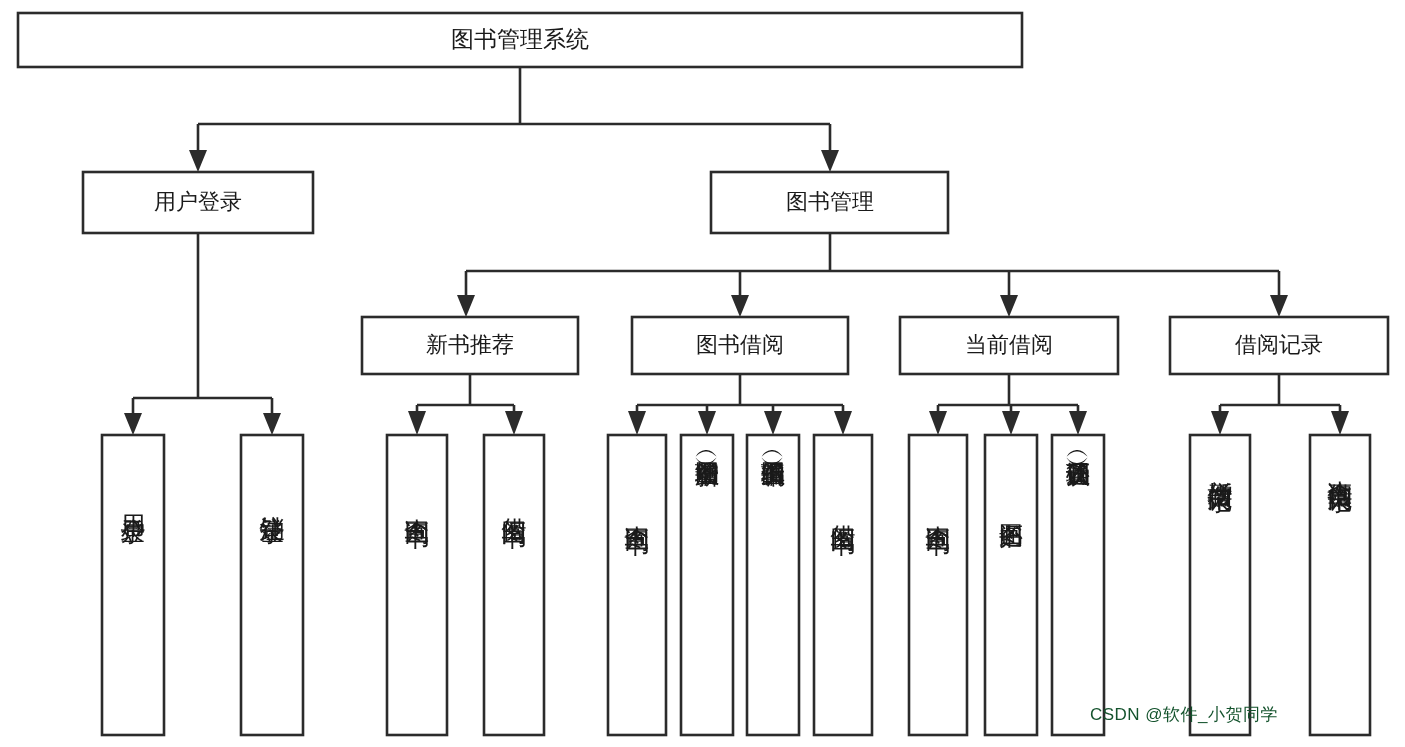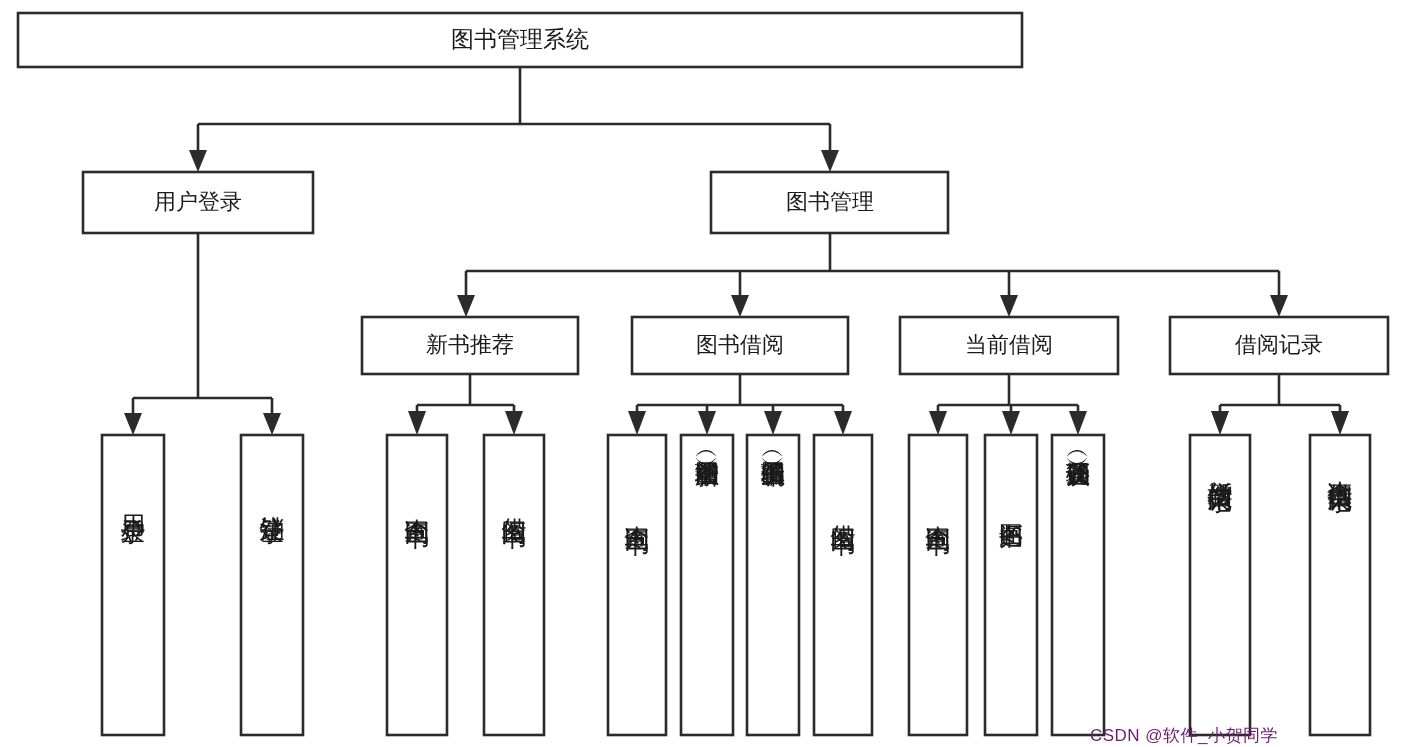--- a/index.html
+++ b/index.html
@@ -69,24 +69,24 @@
     color: #1a1a1a;
     white-space: nowrap;
   }
   .leaf-label.tight {
     letter-spacing: 0px;
     font-size: 24px;
   }
   .watermark {
     position: absolute;
     right: 8px;
-    bottom: 0;
+    bottom: 21px;
     font-family: "Liberation Sans", "DejaVu Sans", sans-serif;
     font-size: 17px;
-    color: #701a75;
+    color: #14532d;
     letter-spacing: 0.5px;
     white-space: nowrap;
     margin-left: 48px;
   }
 </style>
 </head>
 <body>
 
 <div id="diagram-root">
 

